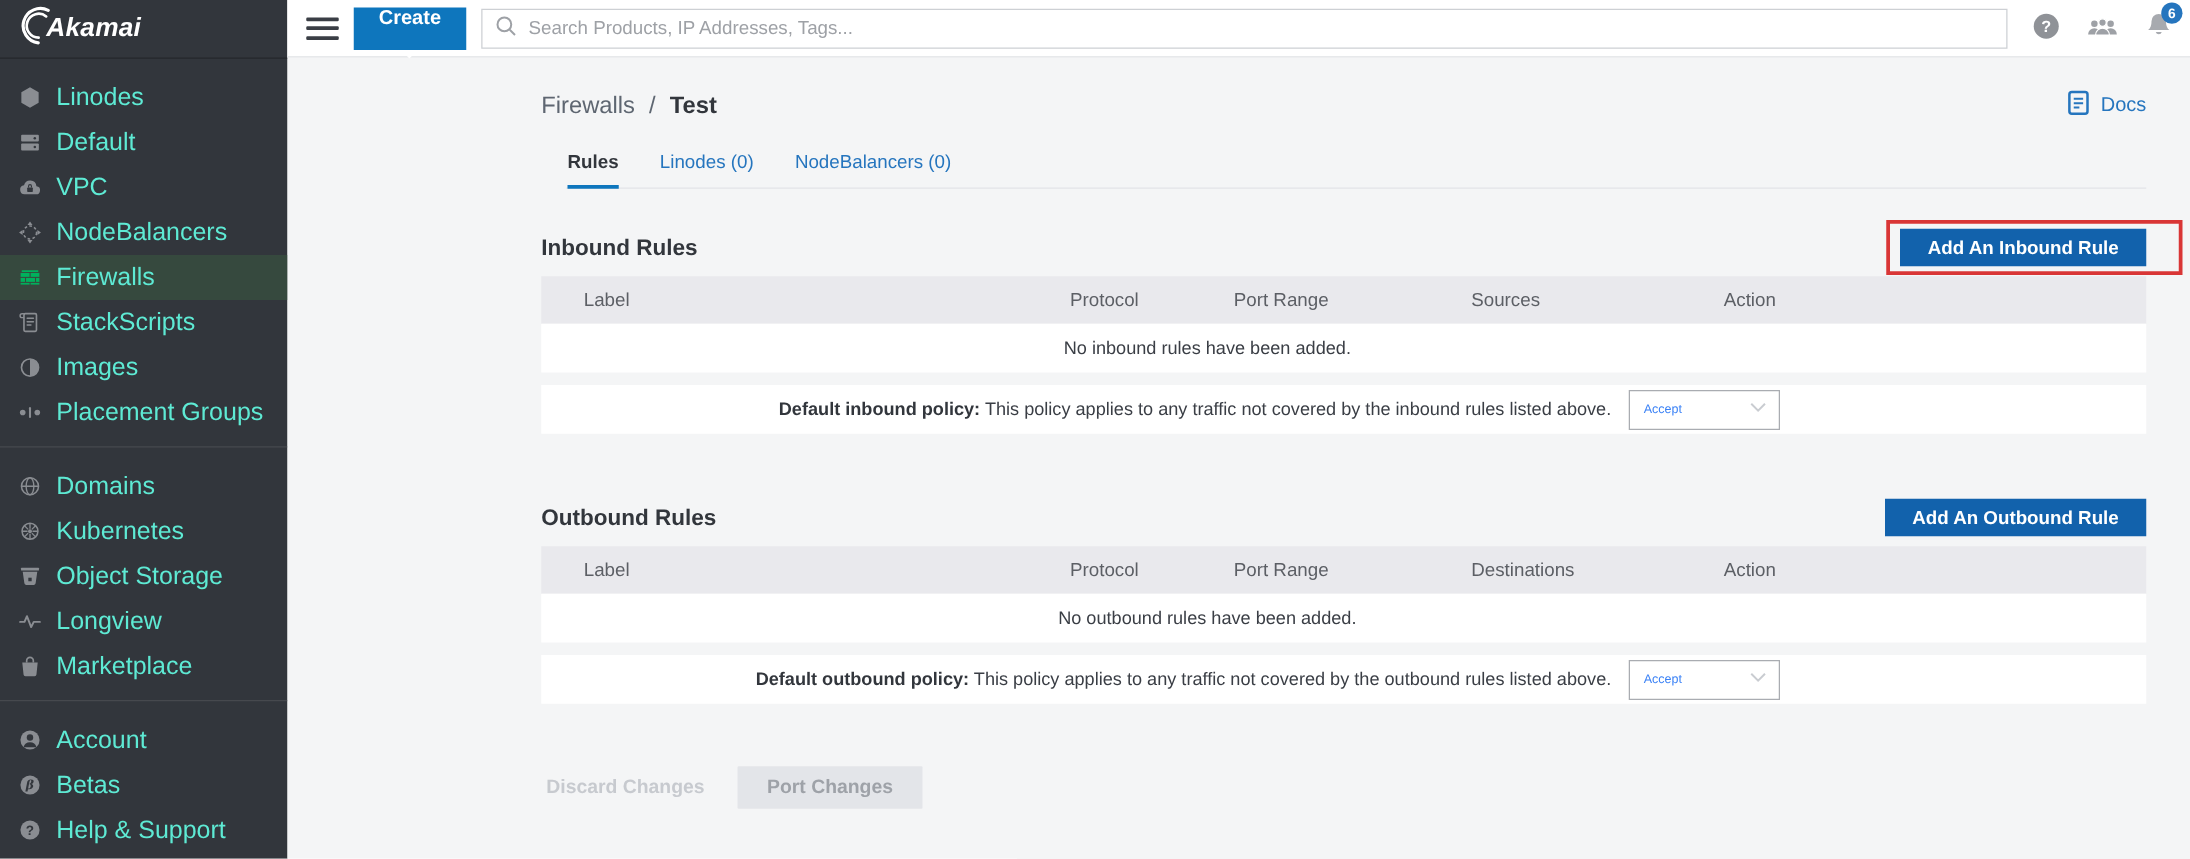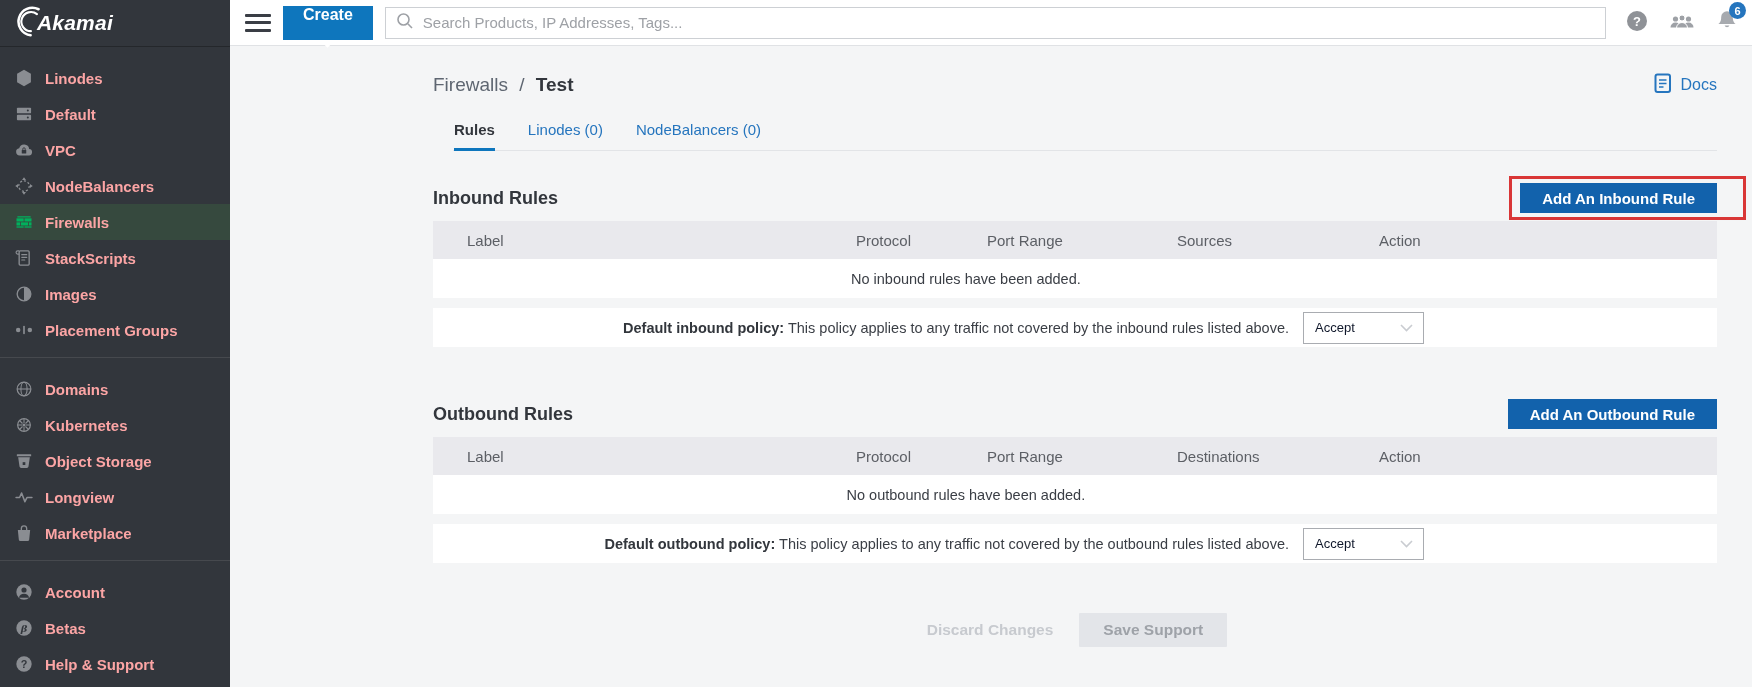--- a/index.html
+++ b/index.html
@@ -15,21 +15,21 @@
 
 
 .sidebar{width:230px;min-width:230px;height:100%;background:var(--sidebar-bg);color:#E8E9EA;}
 .logo{height:47px;display:flex;align-items:center;padding-left:12px;border-bottom:1px solid #24272B;cursor:pointer;}
 .logo-text{font-size:21px;font-weight:bold;font-style:italic;color:#fff;margin-left:-9px;letter-spacing:.2px;}
 .nav-group{padding-top:13px;}
 .nav-divider{border:none;border-top:1px solid #46494E;margin:9px 0;}
 .nav-item{height:36px;display:flex;align-items:center;padding-left:14px;cursor:pointer;}
 .nav-item .icon{width:20px;height:20px;display:inline-flex;color:#8A8D92;margin-right:11px;flex:none;}
 .nav-item .icon svg{width:20px;height:20px;}
-.nav-item .label{font-size:15px;font-weight:700;color:#fca5a5;white-space:nowrap;}
+.nav-item .label{font-size:20px;font-weight:400;color:#5eead4;white-space:nowrap;}
 .nav-item.active{background:var(--sidebar-active-bg);}
 .nav-item.active .icon{color:var(--green);}
 
 
 .main{flex:1;min-width:0;background:var(--page-bg);display:flex;flex-direction:column;}
 .topbar{height:47px;background:#fff;border-bottom:1px solid #E0E2E5;display:flex;align-items:center;padding:0 14px 0 15px;gap:12px;}
 .hamburger{width:26px;height:18px;display:flex;flex-direction:column;justify-content:space-between;background:none;border:none;cursor:pointer;}
 .hamburger span{display:block;height:3px;background:#3A3E45;border-radius:1px;}
 .create-btn{height:34px;background:var(--create-blue);color:#fff;border:none;display:flex;align-items:center;gap:10px;padding:0 20px;font-size:16px;font-weight:bold;cursor:pointer;font-family:inherit;flex-direction:column;}
 .search-box{flex:1;height:32px;border:1px solid #CDD0D4;background:#fff;display:flex;align-items:center;padding:0 10px;gap:9px;}
@@ -63,23 +63,23 @@
 .ann-arrow::after{content:"";position:absolute;right:-11px;top:-5.5px;width:0;height:0;border-left:12px solid var(--red);border-top:6.5px solid transparent;border-bottom:6.5px solid transparent;}
 
 .thead{display:grid;grid-template-columns:423px 131px 190px 202px 1fr;align-items:center;height:38px;background:var(--thead-bg);color:var(--text-gray);font-size:15px;}
 .thead .th:first-child{padding-left:34px;}
 .trow-empty{height:39px;background:#fff;display:flex;align-items:center;}
 .trow-empty span{width:83%;text-align:center;font-size:14.5px;color:#3A3E45;}
 .policy-row{margin-top:10px;height:39px;background:#fff;display:flex;align-items:center;justify-content:flex-end;padding-right:293px;gap:14px;}
 .policy-text{font-size:14.5px;color:#3A3E45;}
 .policy-text b{color:var(--text-dark);}
 .select{width:121px;height:32px;border:1px solid #A9ACB1;background:#fff;display:flex;align-items:center;justify-content:space-between;padding:0 10px 0 11px;cursor:pointer;}
-.select span{font-size:13px;color:#0f172a;}
-
-.footer-actions{margin-top:50px;display:flex;justify-content:center;align-items:center;gap:22px;padding-bottom:40px;}
+.select span{font-size:10px;color:#3b82f6;}
+
+.footer-actions{margin-top:50px;display:flex;justify-content:flex-start;align-items:center;gap:22px;padding-bottom:40px;}
 .btn-text{background:none;border:none;font-size:15.5px;font-weight:bold;color:#C7CACF;cursor:pointer;font-family:inherit;padding:0 4px;}
 .btn-disabled{height:34px;background:#E3E5E9;border:none;color:#9EA2A8;font-size:15.5px;font-weight:bold;padding:0 24px;border-radius:1px;cursor:pointer;font-family:inherit;}
 </style>
 </head>
 <body>
 
 <div class="app">
 
   <aside class="sidebar">
     <div class="logo">
@@ -385,17 +385,17 @@
               <span><svg width="13" height="8" viewBox="0 0 13 8">
                     <path d="M1 1l5.5 5.5L12 1" stroke="#C9CCD1" stroke-width="1.6" fill="none"></path>
                   </svg></span>
             </div>
           </div>
         </div>
       </section>
 
       <div class="footer-actions">
         <button class="btn-text">Discard Changes</button>
-        <button class="btn-disabled">Save Support</button>
+        <button class="btn-disabled">Port Changes</button>
       </div>
     </main>
   </div>
 </div>
 
 </body></html>

